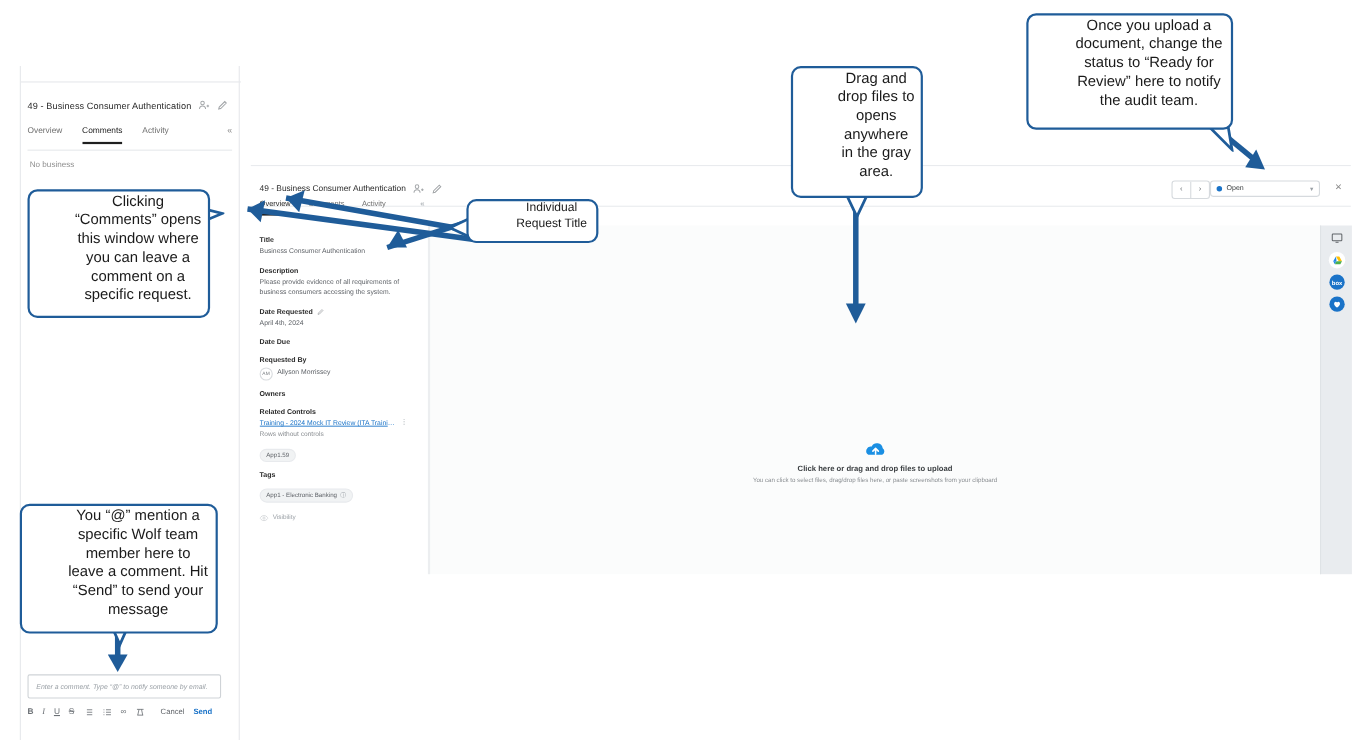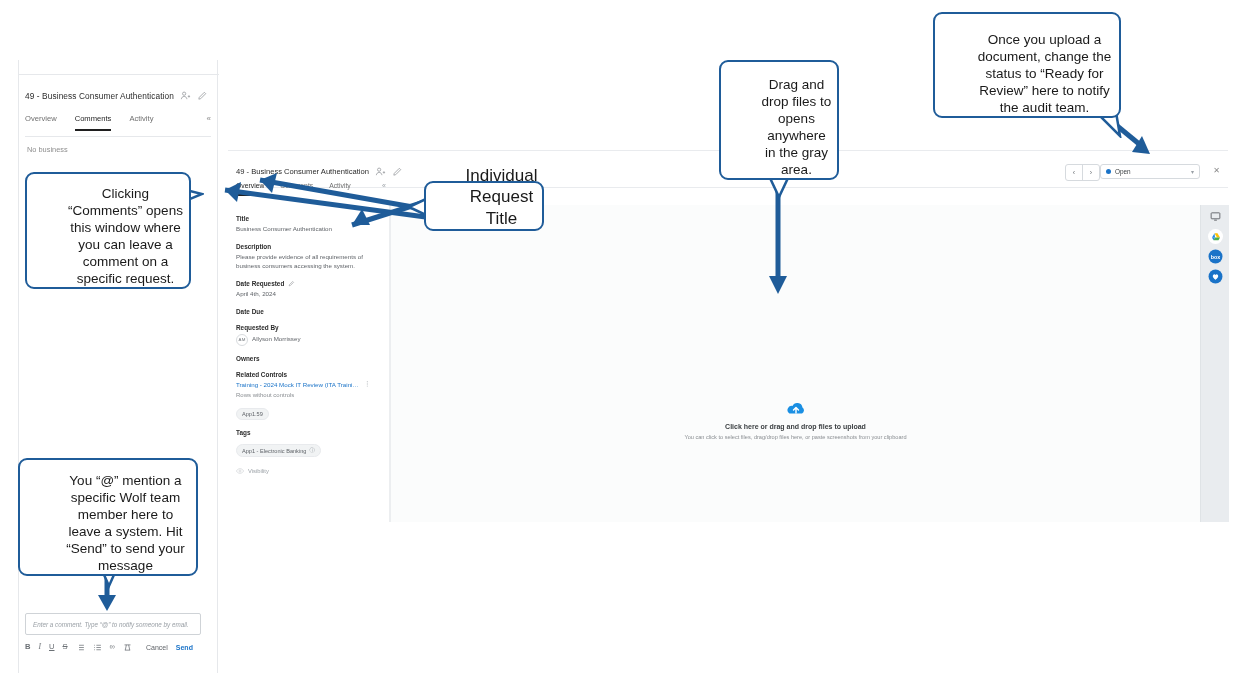--- a/index.html
+++ b/index.html
@@ -188,21 +188,21 @@
   }
   .rail-ico svg { display: block; }
 
   
   .callout {
     position: absolute;
     background: #ffffff;
     border: 2.5px solid #1f5c99;
     border-radius: 9px;
     box-sizing: border-box;
-    display: flex; align-items: flex-end; justify-content: center;
+    display: flex; align-items: flex-start; justify-content: center;
     text-align: center;
     color: #1a1a1a;
     line-height: 1.26;
     z-index: 30;
     padding-left: 35px;
   }
   .callout span { display: block; padding: 0 5px; }
 
   .tail { position: absolute; z-index: 29; }
   .tail svg { display: block; }
@@ -497,24 +497,24 @@
   <svg width="30" height="26" viewBox="0 0 30 26">
       <path d="M2 0 L22 0 L26 24 Z" fill="#ffffff" stroke="#1f5c99" stroke-width="2.5"></path>
     </svg>
 </div>
 
 <div class="callout" style="left:25px; top:172px; width:166px; height:117px; font-size:13.5px;">
   <span>Clicking “Comments” opens this window where you can leave a comment on a specific request.</span>
 </div>
 
 <div class="callout" style="left:18px; top:458px; width:180px; height:118px; font-size:13.5px;">
-  <span>You “@” mention a specific Wolf team member here to leave a system. Hit “Send” to send your message</span>
-</div>
-
-<div class="callout" style="left:424px; top:181px; width:120px; height:50px; font-size:17px;">
+  <span>You “@” mention a specific Wolf team member here to leave a comment. Hit “Send” to send your message</span>
+</div>
+
+<div class="callout" style="left:424px; top:181px; width:120px; height:40px; font-size:11px;">
   <span>Individual Request Title</span>
 </div>
 
 <div class="callout" style="left:719px; top:60px; width:120px; height:120px; font-size:13.5px;">
   <span>Drag and drop files to opens anywhere in the gray area.</span>
 </div>
 
 <div class="callout" style="left:933px; top:12px; width:188px; height:106px; font-size:13.5px;">
   <span>Once you upload a document, change the status to “Ready for Review” here to notify the audit team.</span>
 </div>

